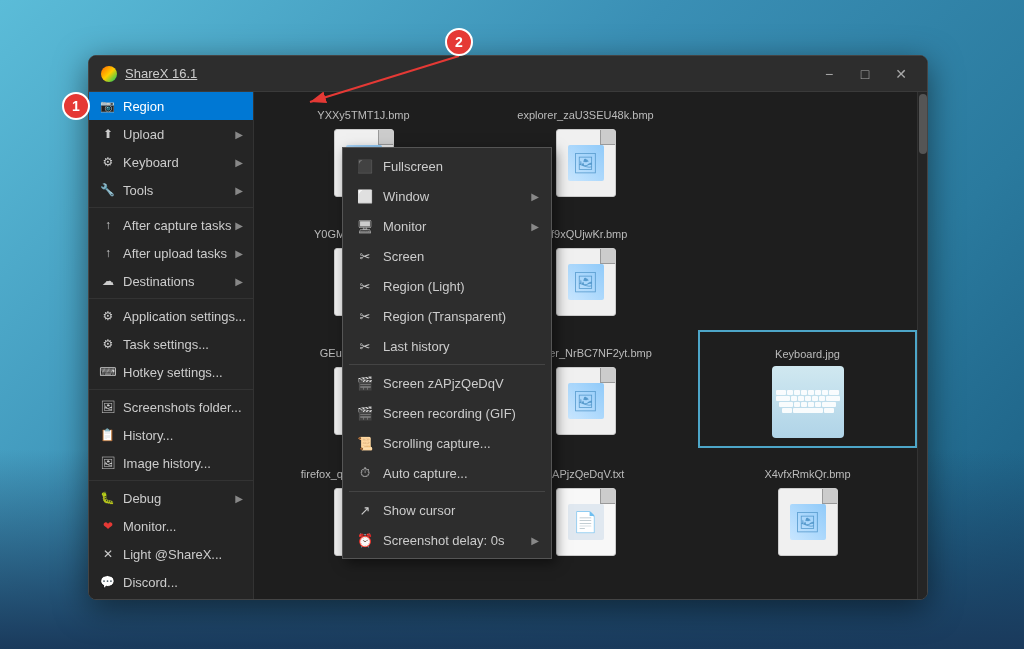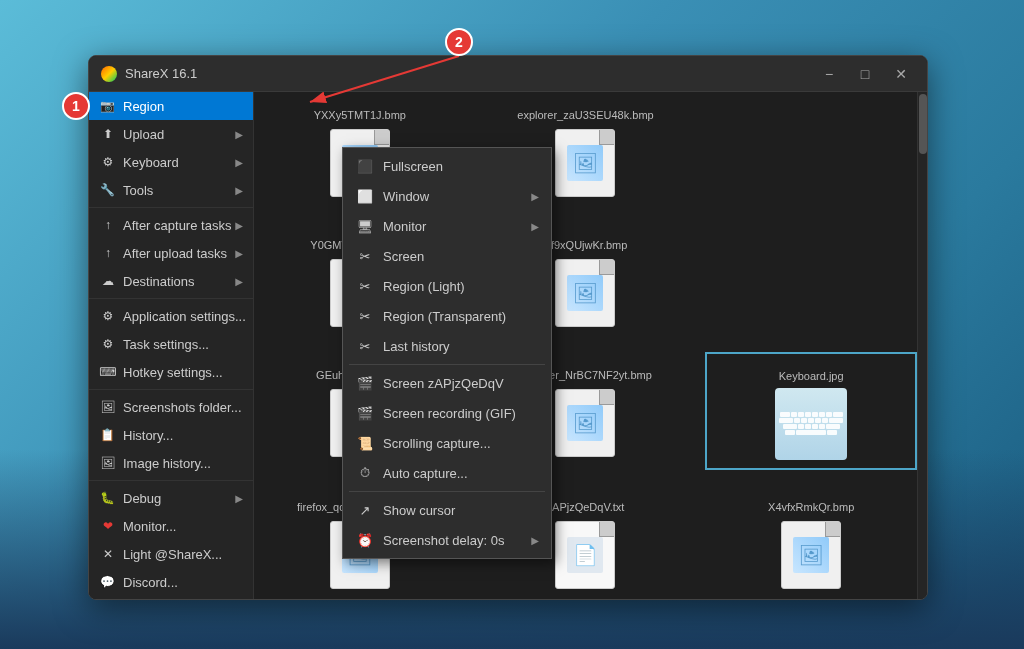--- a/index.html
+++ b/index.html
@@ -88,20 +88,21 @@
       width: 16px;
       height: 16px;
       margin-right: 8px;
       background: linear-gradient(135deg, #ff6600, #ffcc00, #00cc66);
       border-radius: 50%;
     }
     .title-bar-text {
       color: #ccc;
       font-size: 13px;
       flex: 1;
+      text-decoration: underline;
     }
     .title-bar-controls {
       display: flex;
       gap: 8px;
     }
     .title-bar-btn {
       width: 28px;
       height: 20px;
       display: flex;
       align-items: center;
@@ -208,21 +209,21 @@
       flex: 1;
       background: #1e1e1e;
       overflow-y: auto;
       overflow-x: hidden;
     }
 
     
     .file-grid {
       display: grid;
       grid-template-columns: repeat(3, 1fr);
-      gap: 14px;
+      gap: 3px;
       padding: 0;
     }
     .file-cell {
       display: flex;
       flex-direction: column;
       align-items: center;
       padding: 16px 8px 8px;
       cursor: pointer;
       border: 1px solid transparent;
     }

